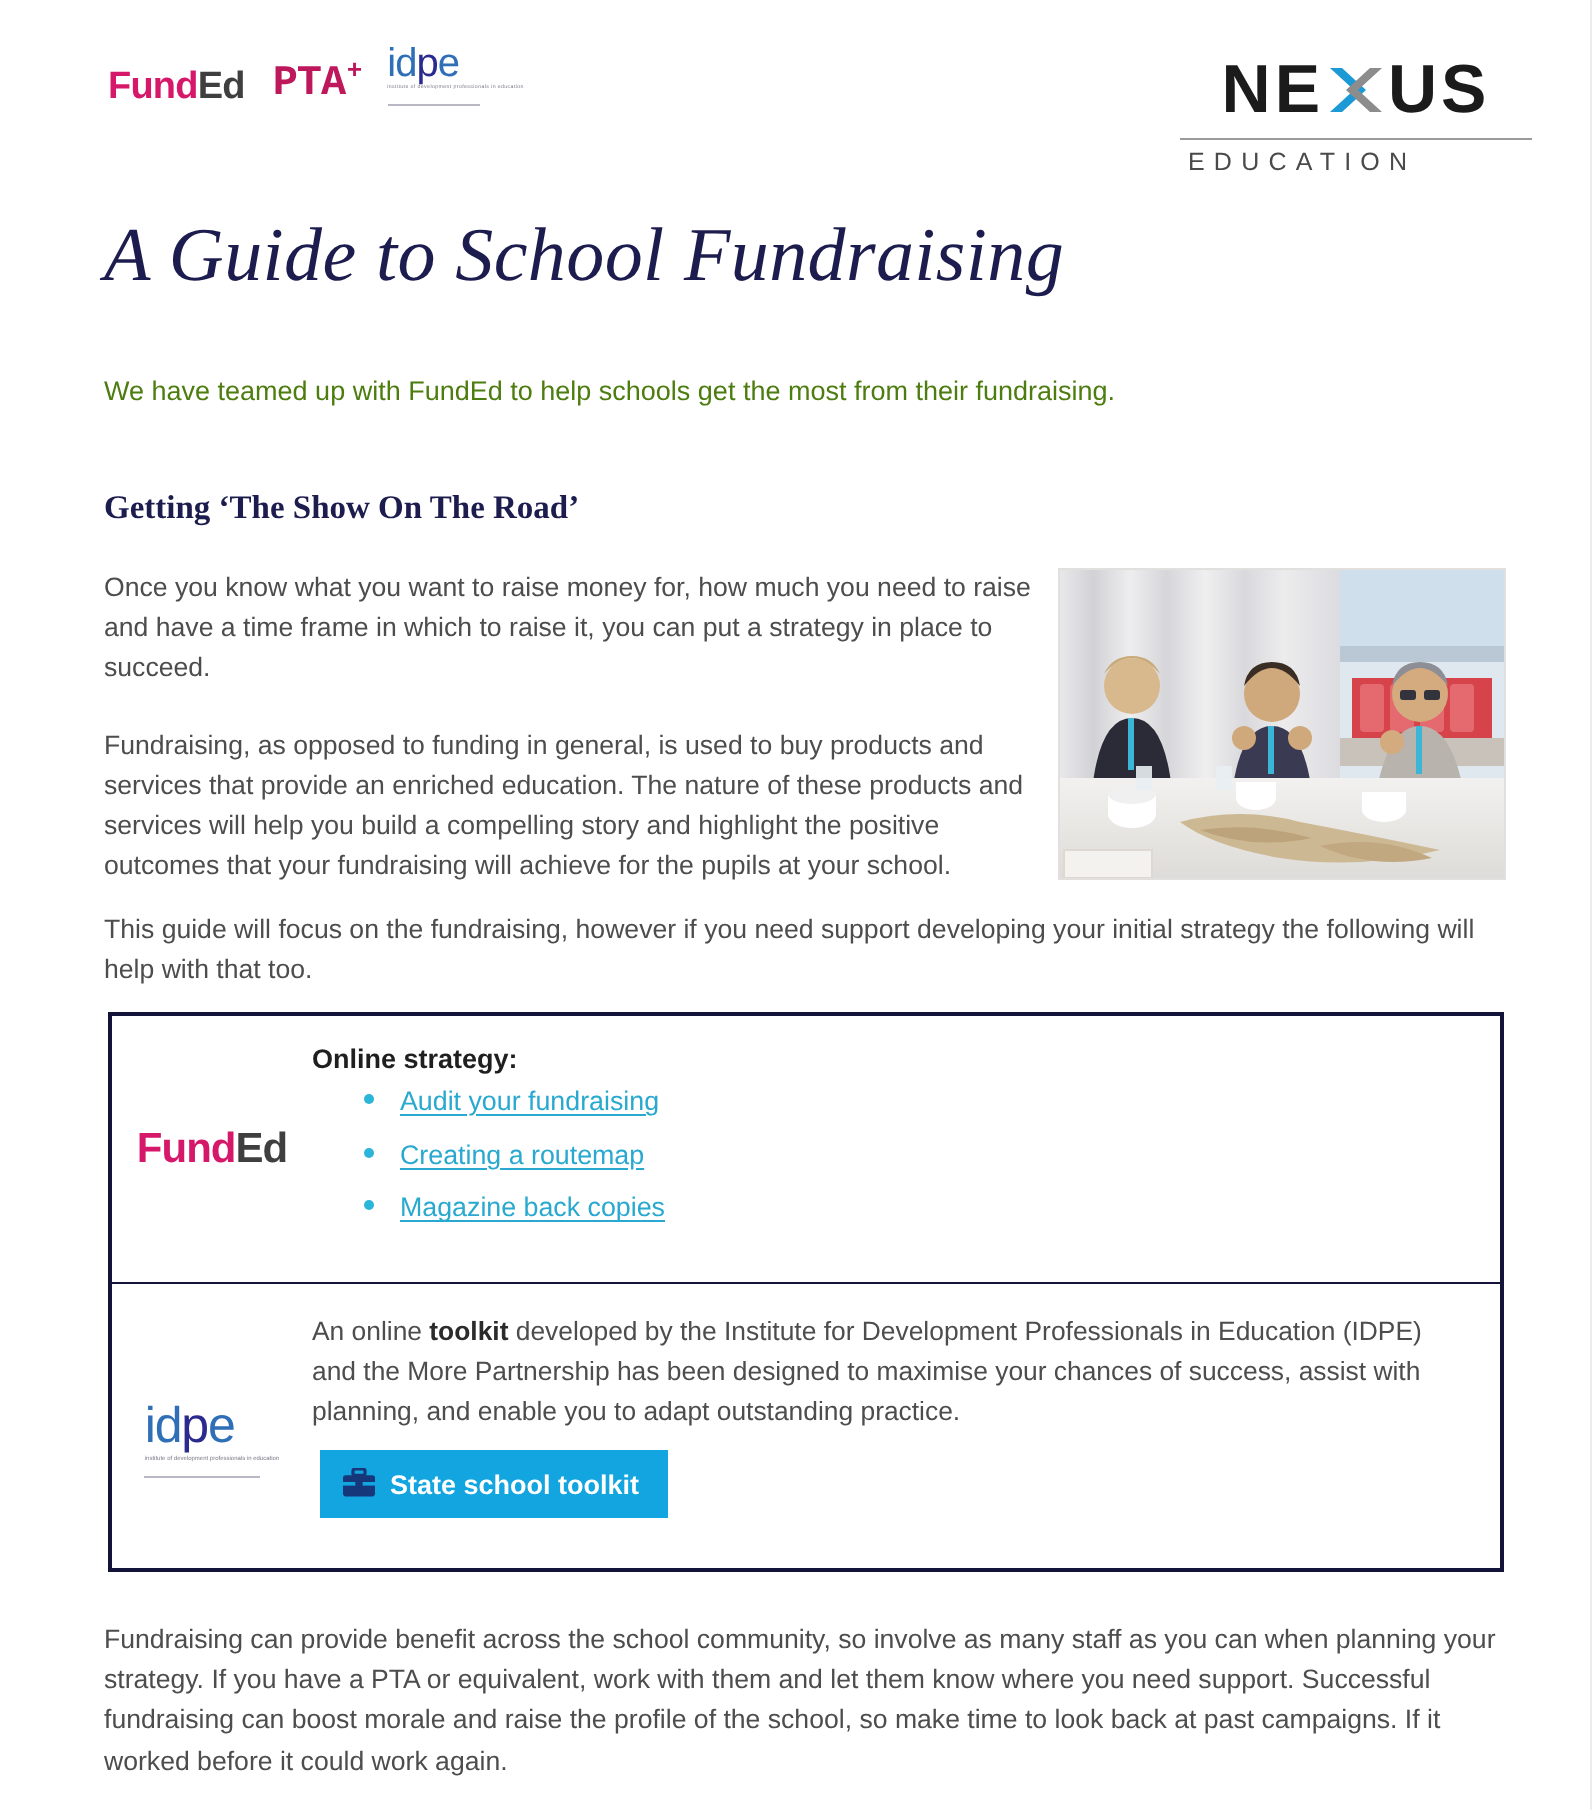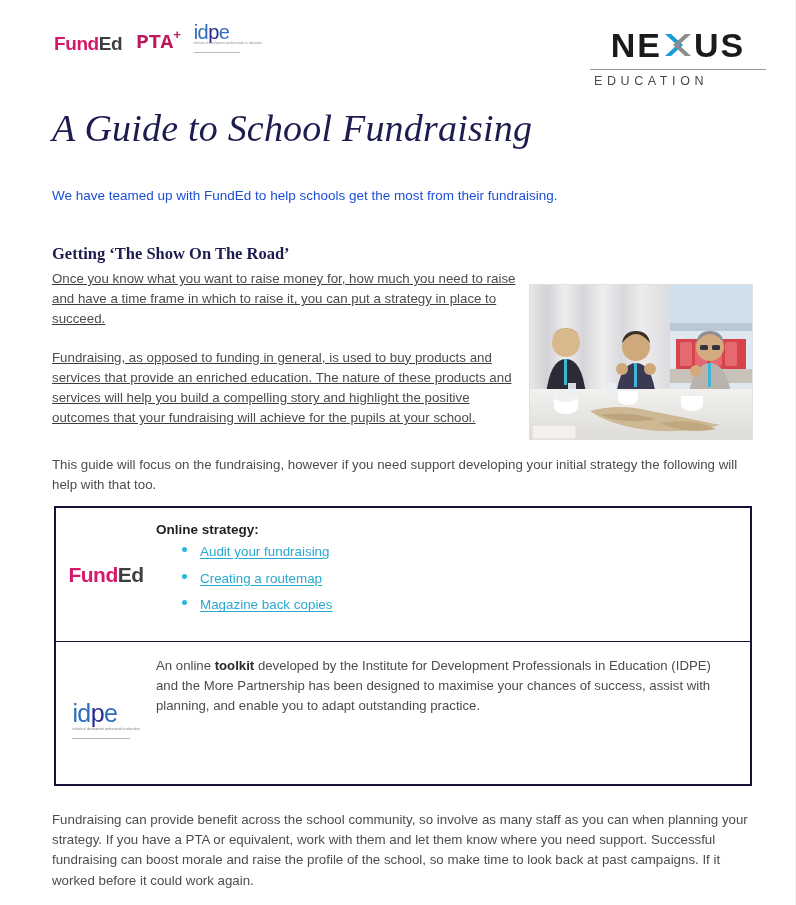--- a/index.html
+++ b/index.html
@@ -150,43 +150,42 @@
     letter-spacing: 0.2px;
     margin: 0;
     font-weight: normal;
   }
   .intro {
     position: absolute;
     left: 52px;
     top: 172px;
     width: 700px;
     font-size: 13.5px;
-    color: #1d4ed8;
+    color: #4d7c0f;
     line-height: 1.45;
   }
 
   
   .section-head {
     position: absolute;
     left: 52px;
     top: 244px;
     font-family: "Liberation Serif", serif;
     font-weight: bold;
     font-size: 16.5px;
     color: #1c1c4e;
     margin: 0;
   }
 
   
   .body-col {
     position: absolute;
     left: 52px;
-    top: 269px;
+    top: 284px;
     width: 468px;
-    text-decoration: underline;
   }
   .body-col p {
     margin: 0 0 18px 0;
     font-size: 13.3px;
     line-height: 1.52;
     color: #4d4d4d;
   }
   .wide-para {
     position: absolute;
     left: 52px;
@@ -527,20 +526,31 @@
       <div class="res-logo-cell">
         <div class="idpe-logo-lg">
           <span class="word"><span>id</span><span class="deep">p</span><span>e</span></span>
           <span class="tag">institute of development professionals in education</span>
           <span class="rule"></span>
         </div>
       </div>
       <div class="res-content-cell">
         <p class="toolkit-text"><span>An online </span><b>toolkit</b><span> developed by the Institute for Development Professionals in Education (IDPE) and the More Partnership has been designed to maximise your chances of success, assist with planning, and enable you to adapt outstanding practice.</span></p>
 
+        <button class="toolkit-btn">
+          <span>
+            <svg width="17" height="16" viewBox="0 0 17 16" aria-hidden="true">
+              <rect x="5.5" y="0.5" width="6" height="3.2" rx="1" fill="none" stroke="#16377a" stroke-width="1.6"></rect>
+              <rect x="0.5" y="3.6" width="16" height="10.6" rx="1.4" fill="#16377a"></rect>
+              <rect x="0.5" y="7" width="16" height="1.8" fill="#12a5e0"></rect>
+              <circle cx="8.5" cy="7.9" r="1.9" fill="#16377a"></circle>
+            </svg>
+          </span>
+          <span>State school toolkit</span>
+        </button>
 
       </div>
     </div>
 
   </div>
 
   <p class="closing-para">Fundraising can provide benefit across the school community, so involve as many staff as you can when planning your strategy. If you have a PTA or equivalent, work with them and let them know where you need support.  Successful fundraising can boost morale and raise the profile of the school, so make time to look back at past campaigns.  If it worked before it could work again.</p>
 
   <div class="edge-shadow"></div>
 </div>

